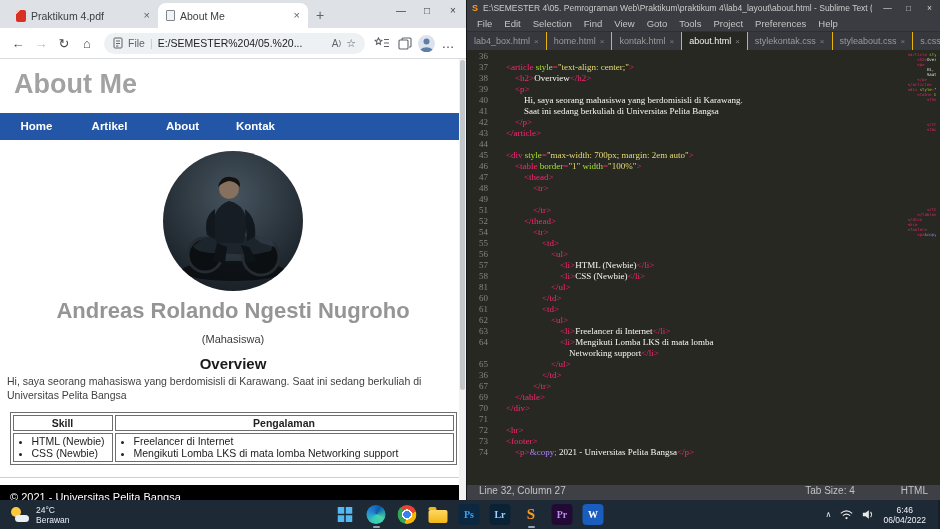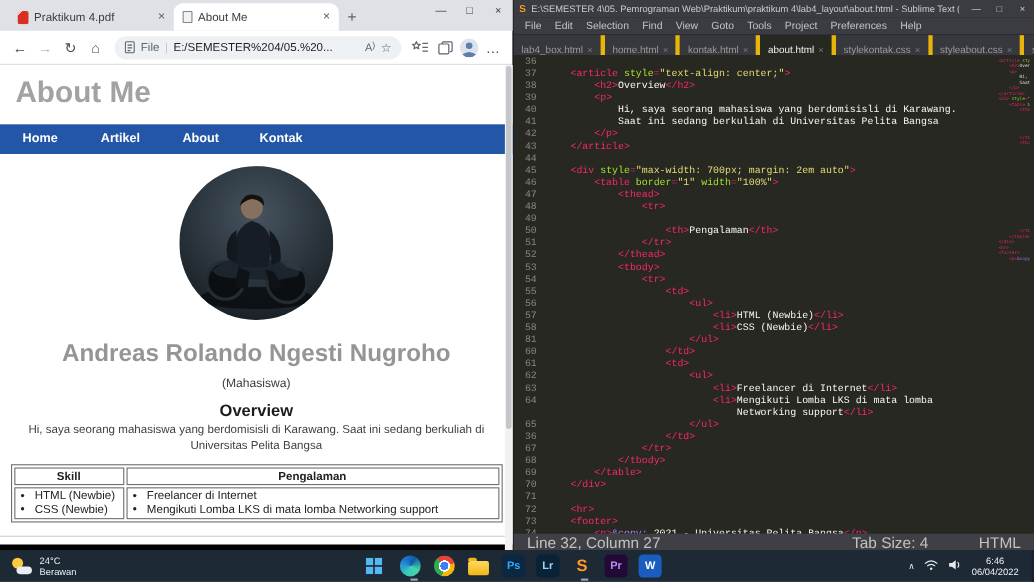--- a/index.html
+++ b/index.html
@@ -31,68 +31,68 @@
   .ab-star{font-size:11px;color:#5f6368}
   .avatar{display:flex}
   .viewport{flex:1;position:relative;overflow:hidden;background:#fff}
   .vp-scroll{position:absolute;top:0;right:0;width:7px;bottom:0;background:#f2f2f2}
   .vp-thumb{position:absolute;top:1px;right:1px;width:5px;height:330px;background:#c4c7ca;border-radius:3px}
   .page-h1{font-size:27px;font-weight:bold;color:#a2a2a2;margin:10px 0 13px 14px}
   .pnav{background:var(--nav_blue,#2356a7);height:27px;display:flex}
   .navitem{width:73px;text-align:center;color:#fff;font-weight:bold;font-size:11.5px;line-height:27px;cursor:pointer}
   .photo{text-align:center;margin-top:11px;line-height:0}
   .photo svg{width:140px;height:140px;border-radius:50%}
-  .pname{font-size:22px;font-weight:bold;color:#959595;text-align:center;margin-top:17px}
+  .pname{font-size:22px;font-weight:bold;color:#959595;text-align:center;margin-top:7px}
   .prole{font-size:11px;color:#3a3a3a;text-align:center;margin-top:9px}
   .povh{font-size:15px;font-weight:bold;color:#1b1b1b;text-align:center;margin-top:10px}
-  .povtext{font-size:10.5px;color:#414141;text-align:center;margin:2px auto 3px;max-width:452px;line-height:1.35}
+  .povtext{font-size:10.5px;color:#414141;text-align:left;margin:2px auto 3px;max-width:452px;line-height:1.35}
   .ptable{width:447px;margin:10px auto 0;border-collapse:separate;border-spacing:2px;border:1px solid #6e6e6e;font-size:10.5px;color:#222}
   .ptable th{border:1px solid #6e6e6e;font-weight:bold;text-align:center;padding:1px 4px}
   .ptable th:first-child{width:100px}
   .ptable td{border:1px solid #6e6e6e;vertical-align:top;padding:0 4px 1px}
   .ptable ul{margin:1px 0 1px 0;padding-left:14px}
   .phr{border:none;border-top:1px solid #cfcfcf;margin:12px 0 0}
   .pfooter{background:var(--footer_bg,#000);color:#fff;font-size:11px;padding:6px 10px;margin-top:7px}
 
   
   .editor{flex:1;display:flex;flex-direction:column;background:var(--code_bg,#272822);min-width:0;border-left:1px solid #16171a}
   .etitle{height:16px;background:#3a3c41;display:flex;align-items:center;padding:0 0 0 5px;gap:5px;flex:none}
   .st-logo{color:#ff9a1f;font-weight:bold;font-size:9px;line-height:1}
   .etitle-text{flex:1;font-size:8.5px;color:#cbcbcb;white-space:nowrap;overflow:hidden}
   .ewc{display:flex}
   .ewc span{width:21px;height:16px;display:flex;align-items:center;justify-content:center;font-size:8.5px;color:#d2d2d2}
   .emenu{height:15px;background:#3a3c41;display:flex;align-items:center;padding-left:4px;flex:none}
   .menuitem{font-size:9.5px;color:#c4c4c4;padding:0 6px;cursor:default}
   .etabs{height:19px;background:#2e2f33;display:flex;align-items:flex-end;overflow:hidden;flex:none}
-  .etab{display:flex;align-items:flex-end;height:18px;padding:0 7px;font-size:9px;color:#9a9a9a;background:#37383d;border-right:4px solid #eab308;gap:4px;white-space:nowrap}
+  .etab{display:flex;align-items:center;height:18px;padding:0 7px;font-size:9px;color:#9a9a9a;background:#37383d;border-right:1px solid #eab308;gap:4px;white-space:nowrap}
   .etab.active{background:var(--code_bg,#272822);color:#f1f1f1}
   .etab-close{font-size:8px;color:#7f7f7f}
   .ecode{flex:1;position:relative;overflow:hidden;background:var(--code_bg,#272822)}
-  .codelines{position:absolute;top:1px;left:0;right:44px;bottom:0;font-family:Liberation Mono, monospace}
+  .codelines{position:absolute;top:1px;left:0;right:44px;bottom:0;font-family:Liberation Serif, serif}
   .cl{display:flex;height:11px;line-height:11px;font-size:9px;white-space:pre}
   .ln{width:30px;text-align:right;padding-right:9px;color:#84857f;flex:none}
   .ct{color:#f8f8f2}
   .c-tag{color:var(--tag,#f92672)}
   .c-attr{color:var(--attr,#a6e22e)}
   .c-str{color:var(--string,#e6db74)}
   .c-ent{color:var(--entity,#ae81ff)}
   .minimap{position:absolute;top:2px;right:4px;width:38px;bottom:0;overflow:hidden;opacity:.85}
   .mml{font-family:"DejaVu Sans Mono",monospace;font-size:4px;line-height:5px;white-space:pre;color:#f8f8f2}
-  .estatus{height:15px;background:#3e4045;display:flex;font-size:14px;color:#c2c2c2;padding:0 12px;flex:none}
+  .estatus{height:15px;background:#3e4045;display:flex;font-size:10px;color:#c2c2c2;padding:0 12px;flex:none}
   .sright{margin-left:auto;display:flex;gap:46px}
 
   
   .taskbar{height:29px;background:#1e2936;display:flex;align-items:center;position:relative;color:#fff;border-right:2px solid #15202c}
   .weather{display:flex;align-items:center;gap:7px;padding:0 10px;height:100%}
   .wicon{position:relative;width:19px;height:15px}
   .wicon .sun{position:absolute;left:1px;top:0;width:10px;height:10px;border-radius:50%;background:#ffc83d}
   .wicon .cloud{position:absolute;right:0;bottom:0;width:14px;height:7px;border-radius:4px;background:#e9eef3}
   .wtxt{font-size:8.5px;line-height:10px;color:#e9eff6}
   .apps{position:absolute;left:50%;transform:translateX(-50%);display:flex;gap:6px;align-items:center;height:100%}
-  .app{width:25px;height:25px;border:none;background:transparent;border-radius:4px;display:flex;align-items:center;justify-content:flex-start;position:relative;font-family:Liberation Sans, sans-serif;cursor:pointer;padding:0}
+  .app{width:25px;height:25px;border:none;background:transparent;border-radius:4px;display:flex;align-items:center;justify-content:center;position:relative;font-family:Liberation Serif, serif;cursor:pointer;padding:0}
   .runbar{position:absolute;bottom:-1px;left:50%;transform:translateX(-50%);width:7px;height:2px;border-radius:1px;background:#94a2b3}
   .ic-edge{width:19px;height:19px;border-radius:50%;background:conic-gradient(from 210deg,#36c9b9,#2383d6,#0d5aa7,#46d6a8,#36c9b9)}
   .ic-chrome{width:19px;height:19px;border-radius:50%;background:radial-gradient(circle,#3b7ff2 0 27%,#fff 28% 38%,rgba(0,0,0,0) 39%),conic-gradient(from -45deg,#e84335 0 33%,#f7b505 33% 66%,#34a853 66% 100%)}
   .ic-folder{width:19px;height:13px;background:linear-gradient(#ffd763,#f2b714);border-radius:2px;position:relative;margin-top:3px}
   .ic-folder::before{content:"";position:absolute;top:-3px;left:0;width:8px;height:3px;background:#f2b714;border-radius:2px 2px 0 0}
   .tile{width:21px;height:21px;border-radius:4px;font-weight:bold;font-size:10px;display:flex;align-items:center;justify-content:center}
   .tile-ps{background:#0b2840;color:#31a8ff}
   .tile-lr{background:#0a2236;color:#9fd1ff}
   .tile-st{background:transparent;color:#ff9a1f;font-size:15px}
   .tile-pr{background:#230a36;color:#c08bf5}
@@ -317,40 +317,37 @@
             <div class="cl"><span class="ln">40</span><span class="ct">            Hi, saya seorang mahasiswa yang berdomisisli di Karawang.</span></div>
             <div class="cl"><span class="ln">41</span><span class="ct">            Saat ini sedang berkuliah di Universitas Pelita Bangsa</span></div>
             <div class="cl"><span class="ln">42</span><span class="ct">        <span class="c-tag">&lt;/p</span><span class="c-tag">&gt;</span></span></div>
             <div class="cl"><span class="ln">43</span><span class="ct">    <span class="c-tag">&lt;/article</span><span class="c-tag">&gt;</span></span></div>
             <div class="cl"><span class="ln">44</span><span class="ct"></span></div>
             <div class="cl"><span class="ln">45</span><span class="ct">    <span class="c-tag">&lt;div</span> <span class="c-attr">style</span><span class="c-tag">=</span><span class="c-str">"max-width: 700px; margin: 2em auto"</span><span class="c-tag">&gt;</span></span></div>
             <div class="cl"><span class="ln">46</span><span class="ct">        <span class="c-tag">&lt;table</span> <span class="c-attr">border</span><span class="c-tag">=</span><span class="c-str">"1"</span> <span class="c-attr">width</span><span class="c-tag">=</span><span class="c-str">"100%"</span><span class="c-tag">&gt;</span></span></div>
             <div class="cl"><span class="ln">47</span><span class="ct">            <span class="c-tag">&lt;thead</span><span class="c-tag">&gt;</span></span></div>
             <div class="cl"><span class="ln">48</span><span class="ct">                <span class="c-tag">&lt;tr</span><span class="c-tag">&gt;</span></span></div>
             <div class="cl"><span class="ln">49</span></div>
-            <div class="cl"><span class="ln">50</span><span class="ct">                    <span class="c-tag">&lt;th</span><span class="c-tag">&gt;</span>Pengalaman<span class="c-tag">&lt;/th</span><span class="c-tag">&gt;</span></span></div>
             <div class="cl"><span class="ln">51</span><span class="ct">                <span class="c-tag">&lt;/tr</span><span class="c-tag">&gt;</span></span></div>
             <div class="cl"><span class="ln">52</span><span class="ct">            <span class="c-tag">&lt;/thead</span><span class="c-tag">&gt;</span></span></div>
-            <div class="cl"><span class="ln">53</span><span class="ct">            <span class="c-tag">&lt;tbody</span><span class="c-tag">&gt;</span></span></div>
             <div class="cl"><span class="ln">54</span><span class="ct">                <span class="c-tag">&lt;tr</span><span class="c-tag">&gt;</span></span></div>
             <div class="cl"><span class="ln">55</span><span class="ct">                    <span class="c-tag">&lt;td</span><span class="c-tag">&gt;</span></span></div>
             <div class="cl"><span class="ln">56</span><span class="ct">                        <span class="c-tag">&lt;ul</span><span class="c-tag">&gt;</span></span></div>
             <div class="cl"><span class="ln">57</span><span class="ct">                            <span class="c-tag">&lt;li</span><span class="c-tag">&gt;</span>HTML (Newbie)<span class="c-tag">&lt;/li</span><span class="c-tag">&gt;</span></span></div>
             <div class="cl"><span class="ln">58</span><span class="ct">                            <span class="c-tag">&lt;li</span><span class="c-tag">&gt;</span>CSS (Newbie)<span class="c-tag">&lt;/li</span><span class="c-tag">&gt;</span></span></div>
             <div class="cl"><span class="ln">81</span><span class="ct">                        <span class="c-tag">&lt;/ul</span><span class="c-tag">&gt;</span></span></div>
             <div class="cl"><span class="ln">60</span><span class="ct">                    <span class="c-tag">&lt;/td</span><span class="c-tag">&gt;</span></span></div>
             <div class="cl"><span class="ln">61</span><span class="ct">                    <span class="c-tag">&lt;td</span><span class="c-tag">&gt;</span></span></div>
             <div class="cl"><span class="ln">62</span><span class="ct">                        <span class="c-tag">&lt;ul</span><span class="c-tag">&gt;</span></span></div>
             <div class="cl"><span class="ln">63</span><span class="ct">                            <span class="c-tag">&lt;li</span><span class="c-tag">&gt;</span>Freelancer di Internet<span class="c-tag">&lt;/li</span><span class="c-tag">&gt;</span></span></div>
             <div class="cl"><span class="ln">64</span><span class="ct">                            <span class="c-tag">&lt;li</span><span class="c-tag">&gt;</span>Mengikuti Lomba LKS di mata lomba</span></div>
             <div class="cl"><span class="ln"></span><span class="ct">                                Networking support<span class="c-tag">&lt;/li</span><span class="c-tag">&gt;</span></span></div>
             <div class="cl"><span class="ln">65</span><span class="ct">                        <span class="c-tag">&lt;/ul</span><span class="c-tag">&gt;</span></span></div>
             <div class="cl"><span class="ln">36</span><span class="ct">                    <span class="c-tag">&lt;/td</span><span class="c-tag">&gt;</span></span></div>
             <div class="cl"><span class="ln">67</span><span class="ct">                <span class="c-tag">&lt;/tr</span><span class="c-tag">&gt;</span></span></div>
-            <div class="cl"><span class="ln">68</span><span class="ct">            <span class="c-tag">&lt;/tbody</span><span class="c-tag">&gt;</span></span></div>
             <div class="cl"><span class="ln">69</span><span class="ct">        <span class="c-tag">&lt;/table</span><span class="c-tag">&gt;</span></span></div>
             <div class="cl"><span class="ln">70</span><span class="ct">    <span class="c-tag">&lt;/div</span><span class="c-tag">&gt;</span></span></div>
             <div class="cl"><span class="ln">71</span><span class="ct"></span></div>
             <div class="cl"><span class="ln">72</span><span class="ct">    <span class="c-tag">&lt;hr</span><span class="c-tag">&gt;</span></span></div>
             <div class="cl"><span class="ln">73</span><span class="ct">    <span class="c-tag">&lt;footer</span><span class="c-tag">&gt;</span></span></div>
             <div class="cl"><span class="ln">74</span><span class="ct">        <span class="c-tag">&lt;p</span><span class="c-tag">&gt;</span><span class="c-ent">&amp;copy;</span> 2021 - Universitas Pelita Bangsa<span class="c-tag">&lt;/p</span><span class="c-tag">&gt;</span></span></div>
           </div>
         <div class="minimap">
             <div class="mml"></div>
             <div class="mml">    <span class="c-tag">&lt;article</span> <span class="c-attr">style</span></div>

